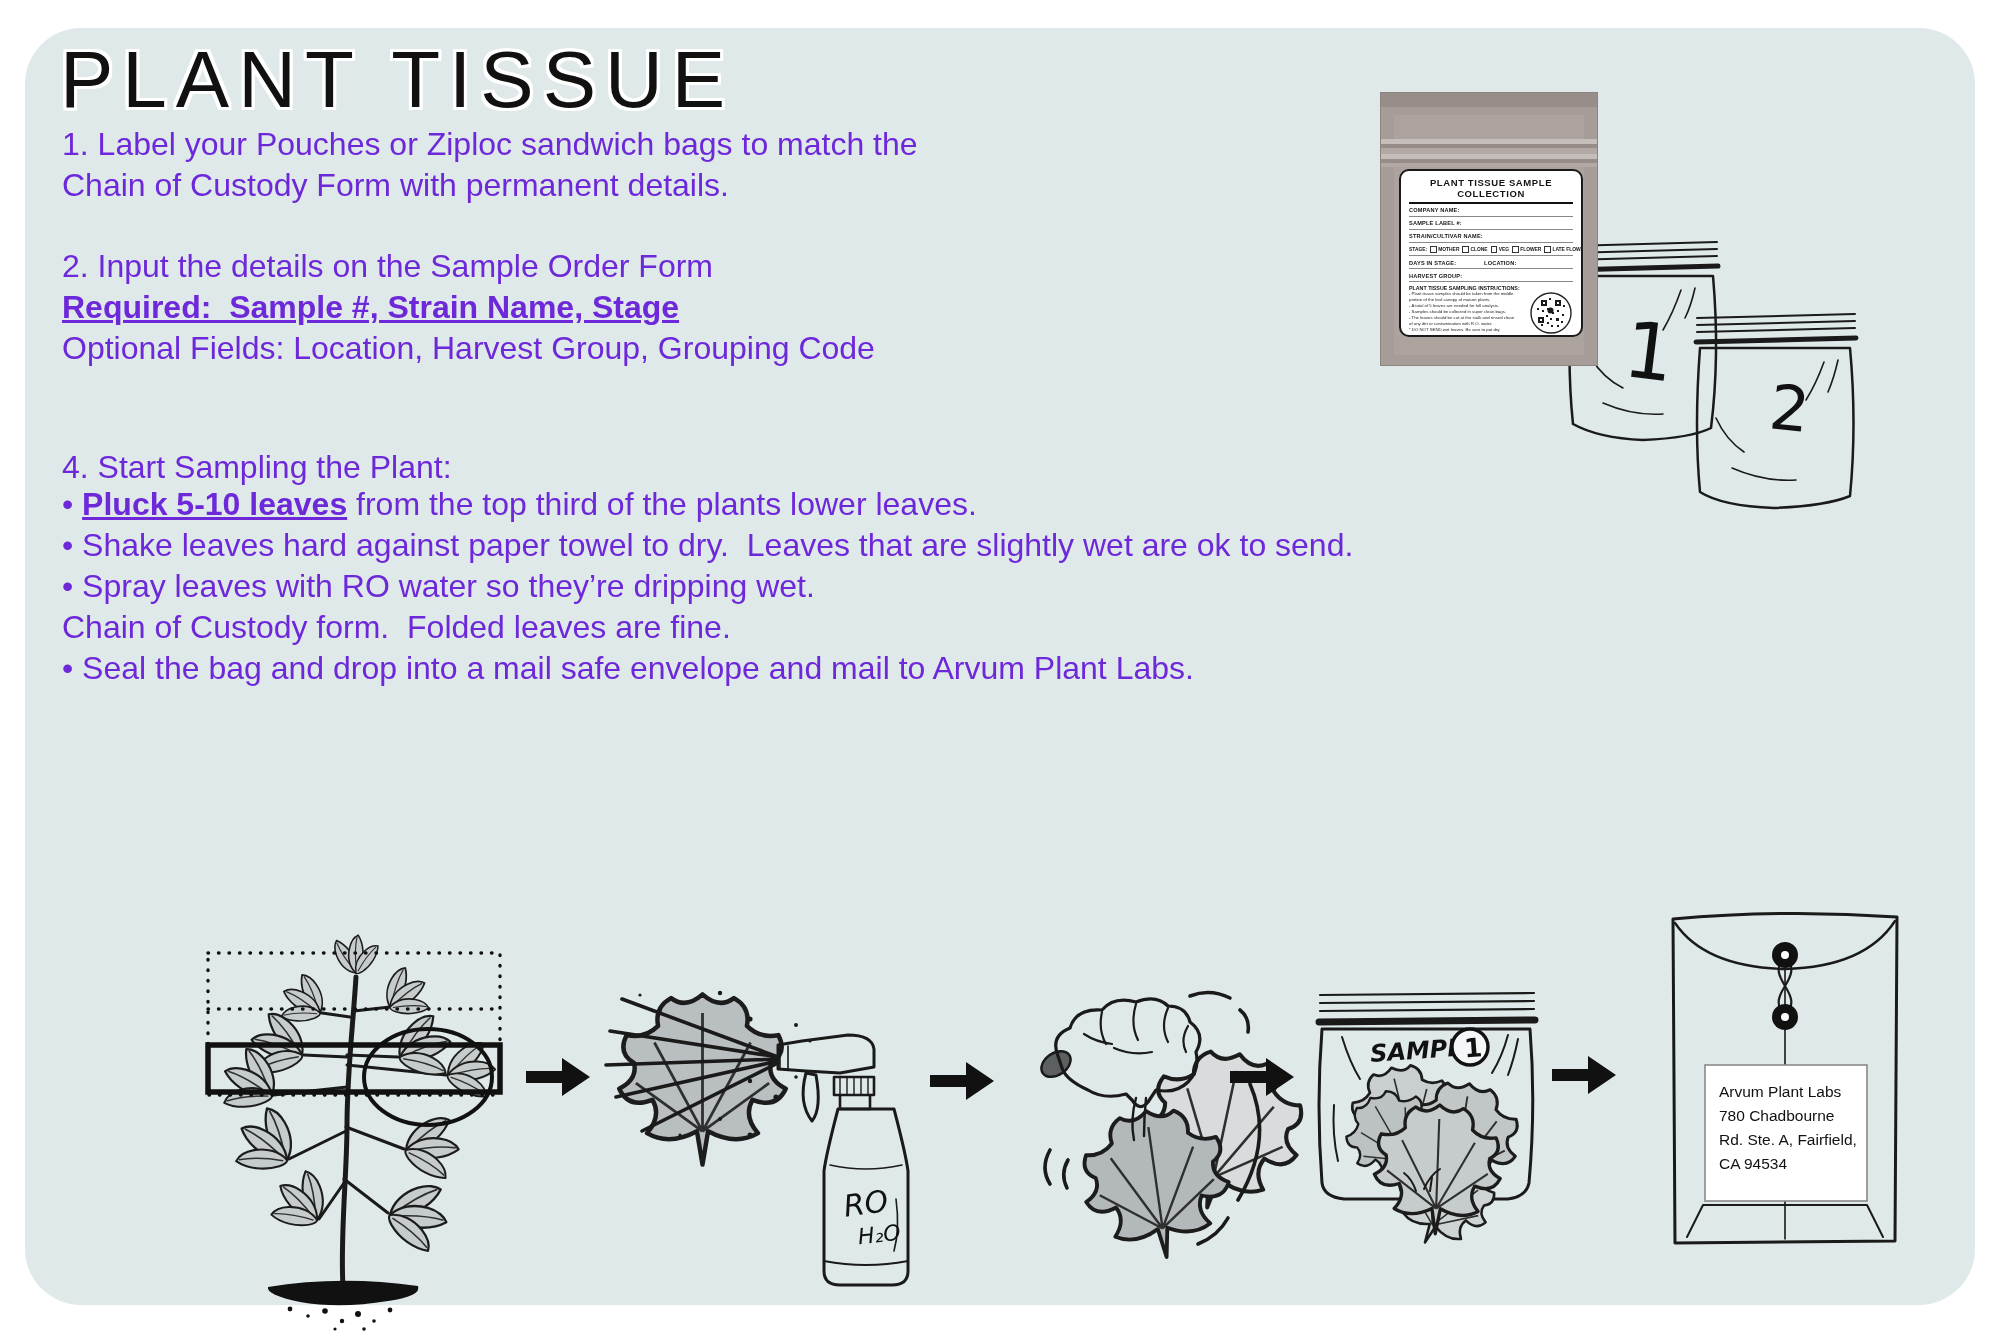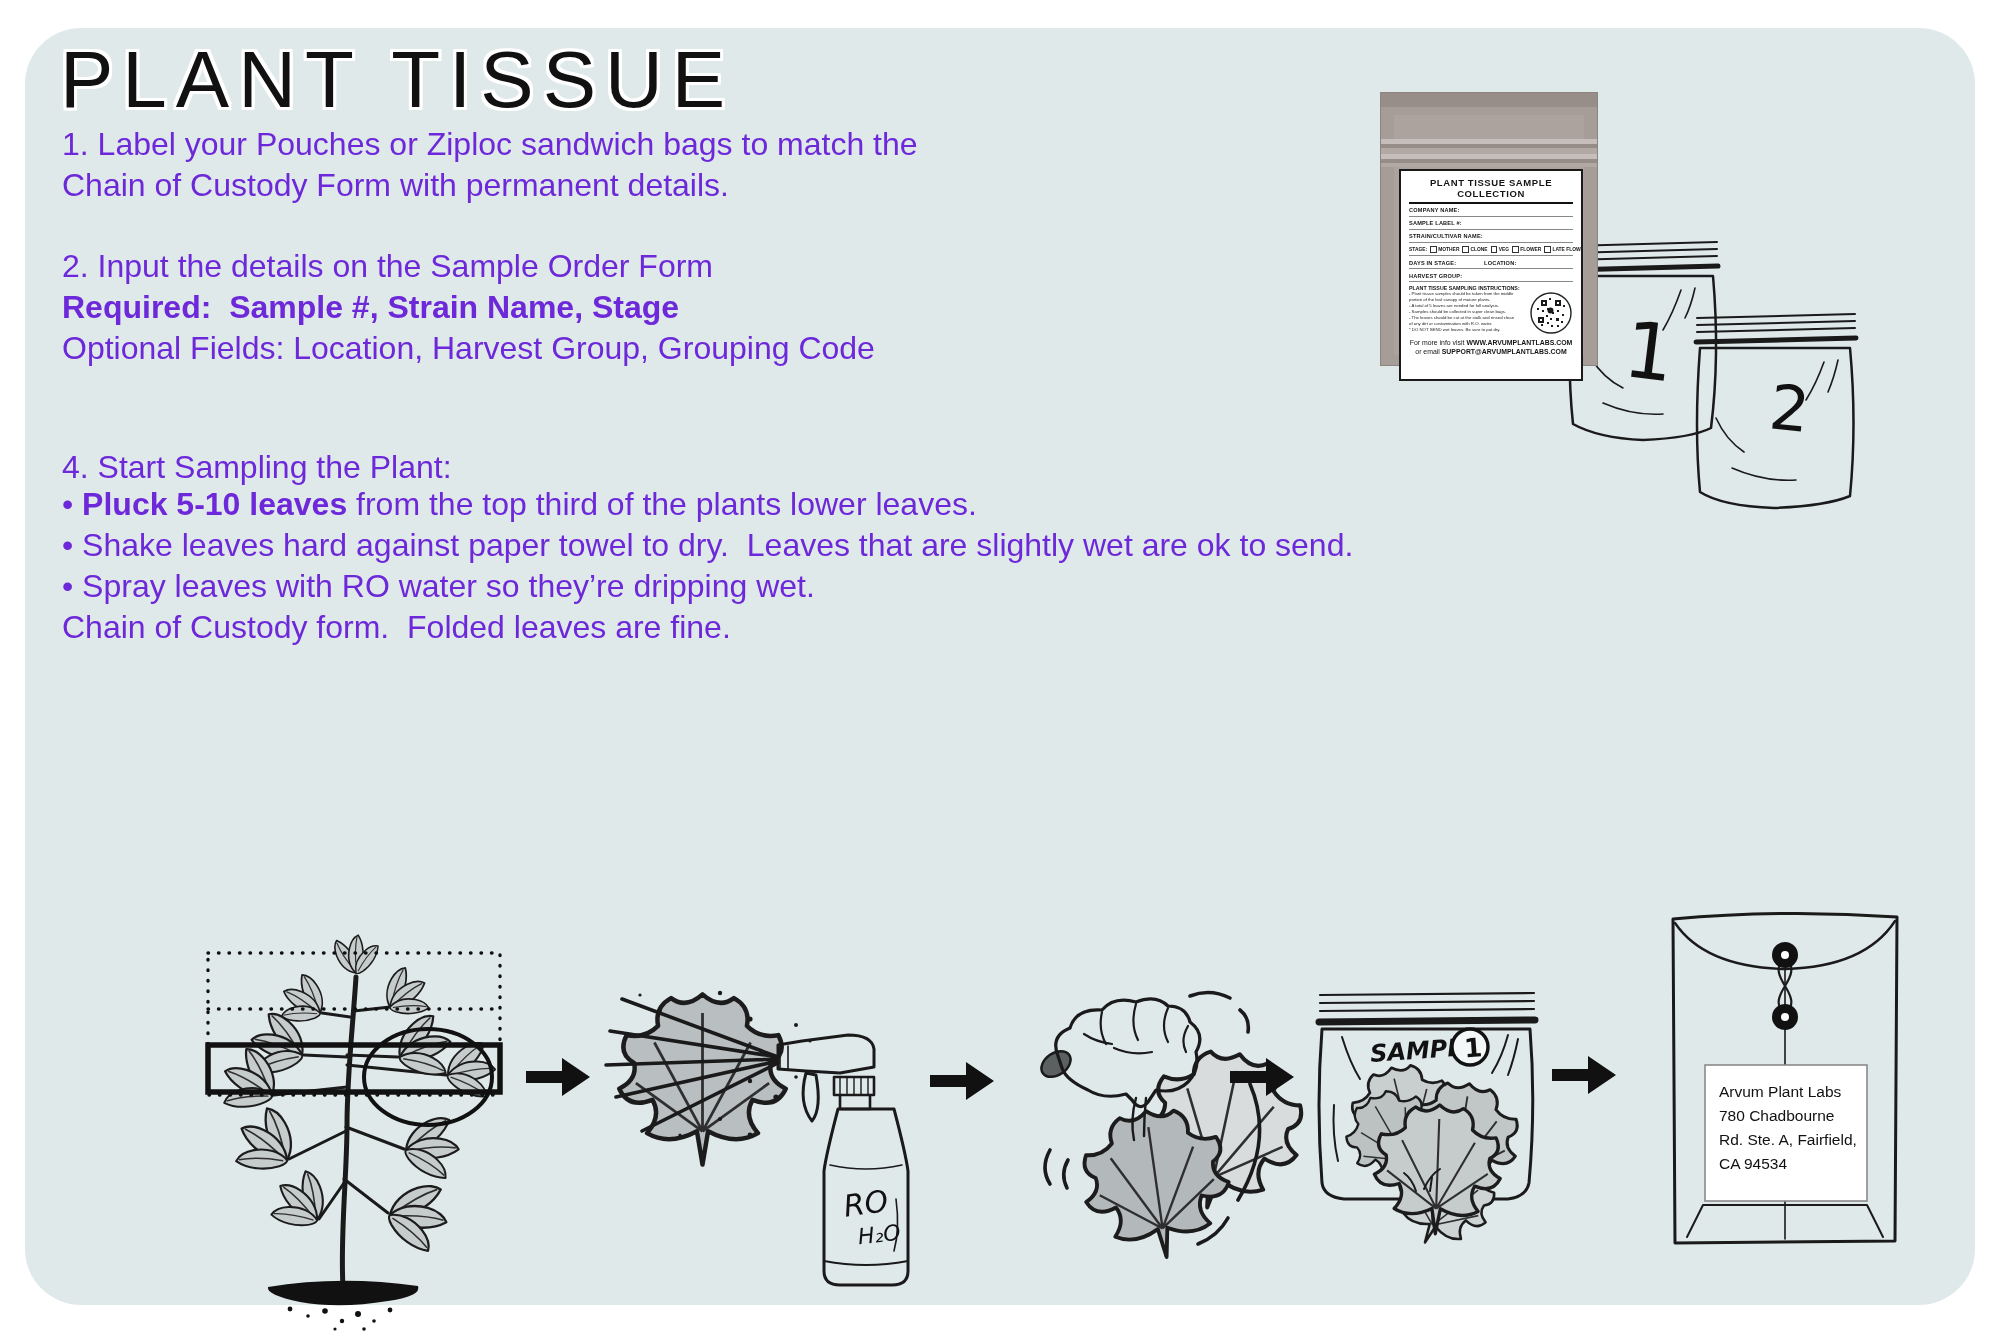--- a/index.html
+++ b/index.html
@@ -2,28 +2,28 @@
 <html><head>
 <meta charset="utf-8">
 <style>
   html,body{margin:0;padding:0;background:#fff;}
   body{width:2000px;height:1333px;position:relative;font-family:"Liberation Sans",sans-serif;color:#141414;overflow:hidden;}
   .abs{position:absolute;}
   .panel{left:25px;top:28px;width:1950px;height:1277px;background:#e0e9ea;border-radius:56px;}
   .title{left:60px;top:34px;font-size:80px;font-weight:normal;letter-spacing:9px;color:#111;
          text-shadow:-3px -3px 0 #fff,3px -3px 0 #fff,-3px 3px 0 #fff,3px 3px 0 #fff,0 -3px 0 #fff,0 3px 0 #fff,-3px 0 0 #fff,3px 0 0 #fff;}
   .tblock{font-size:32px;line-height:41px;white-space:nowrap;color:#6d28d9;}
-  .bold{font-weight:bold;}
+  .bold{font-weight:bold;text-decoration:underline;}
   
   .pouch{left:1380px;top:92px;width:218px;height:274px;background:#a69d99;border:1px solid #8d847f;box-sizing:border-box;}
   .pouch-top{position:absolute;left:0;top:0;width:100%;height:14px;background:#978e8a;}
   .pouch-inner{position:absolute;left:13px;top:22px;right:13px;bottom:10px;background:#aca39f;}
   .pouch-zip{position:absolute;left:0;top:46px;width:100%;height:28px;
     background:repeating-linear-gradient(180deg,#c5beba 0 5px,#968d89 5px 9px,#b2a9a5 9px 15px);}
-  .pouch-label{position:absolute;left:18px;top:76px;width:184px;height:212px;background:#fff;border:2px solid #1a1a1a;border-radius:0;box-sizing:border-box;padding:6px 8px 4px;overflow:hidden;}
+  .pouch-label{position:absolute;left:18px;top:76px;width:184px;height:168px;background:#fff;border:2px solid #1a1a1a;border-radius:10px;box-sizing:border-box;padding:6px 8px 4px;overflow:hidden;}
   .pl-title{font-size:9.5px;font-weight:bold;letter-spacing:.6px;text-align:center;border-bottom:2px solid #111;padding-bottom:3px;}
   .lrow{font-size:5.6px;font-weight:bold;letter-spacing:.2px;border-bottom:.8px solid #888;padding:3.4px 0 2.6px;}
   .stage-row{display:flex;align-items:center;font-size:4.9px;font-weight:bold;border-bottom:.8px solid #888;padding:3px 0 2.6px;white-space:nowrap;}
   .cb{width:4.6px;height:4.6px;border:.9px solid #333;display:inline-block;margin:0 1.5px 0 3px;flex:none;background:#fff;}
   .loc{margin-left:26px;}
   .ins-title{font-size:5.3px;font-weight:bold;margin-top:3px;}
   .ins-wrap{display:flex;align-items:flex-start;}
   .ins-lines{font-size:4.3px;line-height:6px;flex:1;color:#222;}
   .pl-footer{text-align:center;font-size:6.9px;line-height:8.6px;margin-top:4px;}
   
@@ -56,20 +56,21 @@
   <div>Optional Fields: Location, Harvest Group, Grouping Code</div>
 </div>
 
 
 <div class="abs tblock" style="left:62px;top:447px;">4. Start Sampling the Plant:</div>
 <div class="abs tblock" style="left:62px;top:484px;">
   <div><span>• </span><span class="bold">Pluck 5-10 leaves</span><span> from the top third of the plants lower leaves.</span></div>
   <div>• Shake leaves hard against paper towel to dry.&nbsp; Leaves that are slightly wet are ok to send.</div>
   <div>• Spray leaves with RO water so they’re dripping wet.</div>
   <div>Chain of Custody form.&nbsp; Folded leaves are fine.</div>
+  <div>• Seal the bag and drop into a mail safe envelope and mail to Arvum Plant Labs.</div>
 </div>
 
 
 <svg width="0" height="0">
   <defs>
     <g id="grapeleaf">
       <path class="glp" d="M50 96 L47 78 Q32 86 20 79 Q28 70 23 61 Q10 66 5 55 Q15 50 13 41 Q4 36 9 26 Q19 28 26 21 Q24 11 33 6 Q41 12 50 4 Q59 12 67 6 Q76 11 74 21 Q81 28 91 26 Q96 36 87 41 Q85 50 95 55 Q90 66 77 61 Q72 70 80 79 Q68 86 53 78 Z"></path>
       <path class="glv" d="M50 78 L50 14 M50 78 L24 30 M50 78 L76 30 M50 78 L14 52 M50 78 L86 52"></path>
     </g>
     <g id="lfl">

